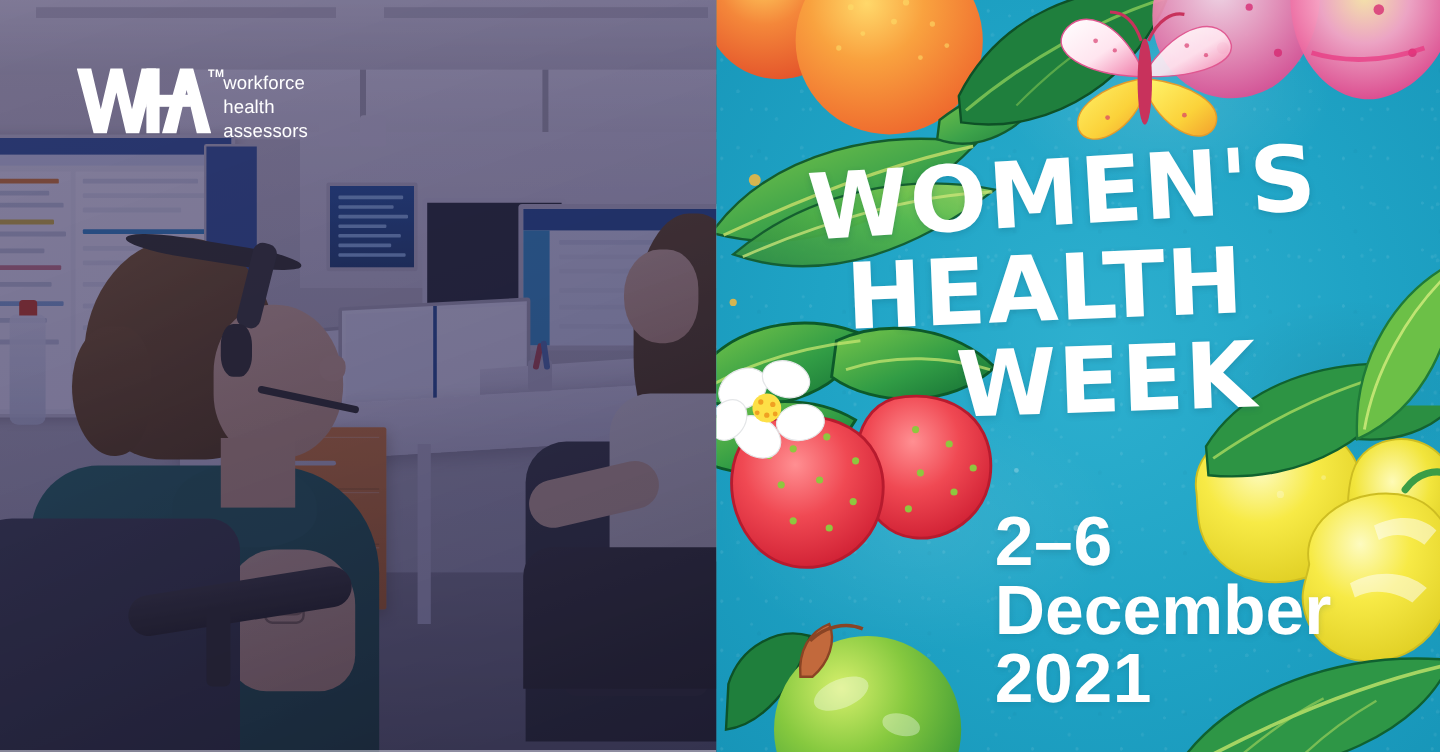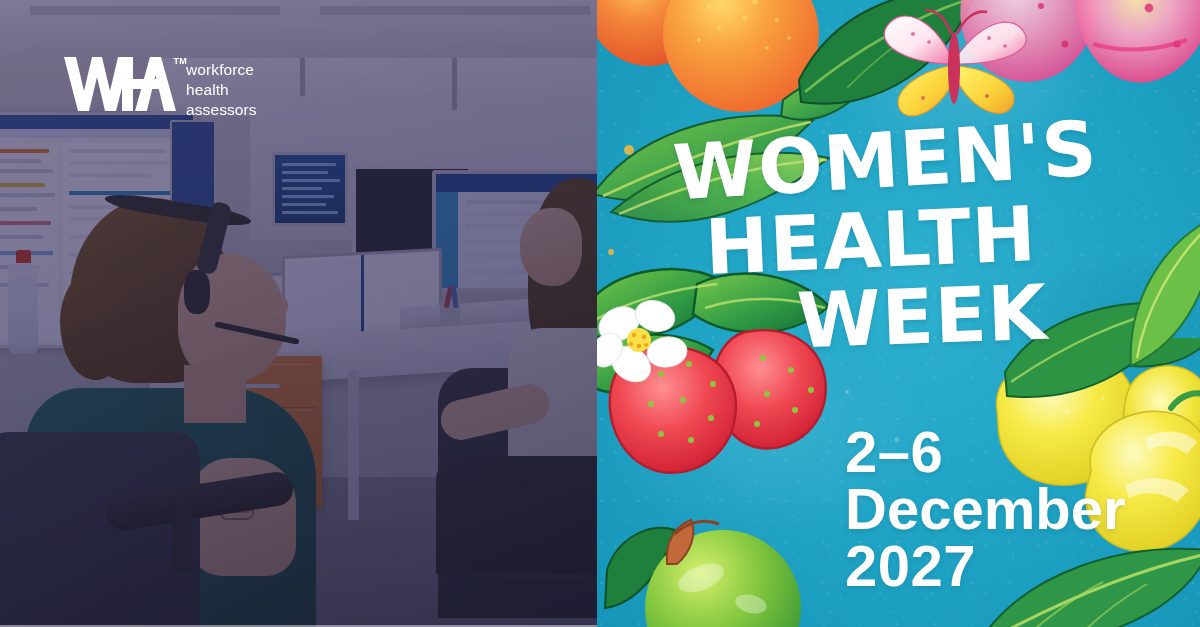--- a/index.html
+++ b/index.html
@@ -201,21 +201,21 @@
 
   
   .whw-type { position:absolute; left:0; top:0; width:100%; height:100%; z-index:8; pointer-events:none; }
   .t-line { position:absolute; color:#fff; font-weight:700; white-space:nowrap;
     font-family:"DejaVu Sans", sans-serif; letter-spacing:1px;
     text-shadow:0 2px 5px rgba(10,70,90,.20); }
   .t-womens { left:76px;  top:116px; font-size:76px; transform:rotate(-3.4deg); }
   .t-health { left:108px; top:196px; font-size:76px; transform:rotate(-2.4deg); }
   .t-week   { left:200px; top:272px; font-size:76px; transform:rotate(-2.0deg); }
 
-  .date-block { position:absolute; left:248px; top:424px; z-index:9; color:#fff;
+  .date-block { position:absolute; left:232px; top:424px; z-index:9; color:#fff;
     font-family:"Liberation Sans", sans-serif; font-weight:700; line-height:.98;
     text-shadow:0 2px 5px rgba(10,70,90,.18); }
   .d1 { font-size:58px; letter-spacing:.5px; }
   .d2 { font-size:58px; letter-spacing:0; }
   .d3 { font-size:58px; letter-spacing:.5px; }
 </style>
 </head>
 <body>
 
 <div class="banner">
@@ -653,17 +653,17 @@
 
     <div class="whw-type">
       <div class="t-line t-womens">WOMEN'S</div>
       <div class="t-line t-health">HEALTH</div>
       <div class="t-line t-week">WEEK</div>
     </div>
 
     <div class="date-block">
       <div class="d1">2–6</div>
       <div class="d2">December</div>
-      <div class="d3">2027</div>
+      <div class="d3">2021</div>
     </div>
   </div>
 
 </div>
 
 </body></html>

